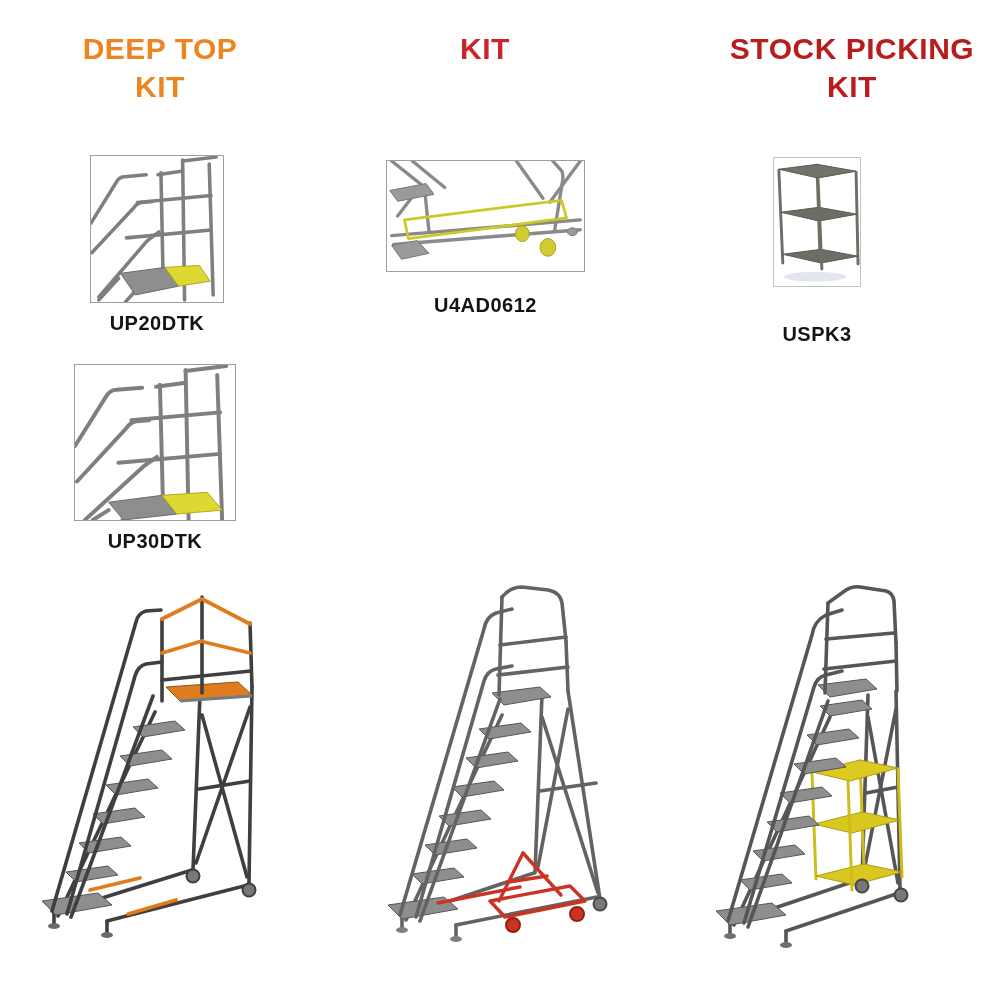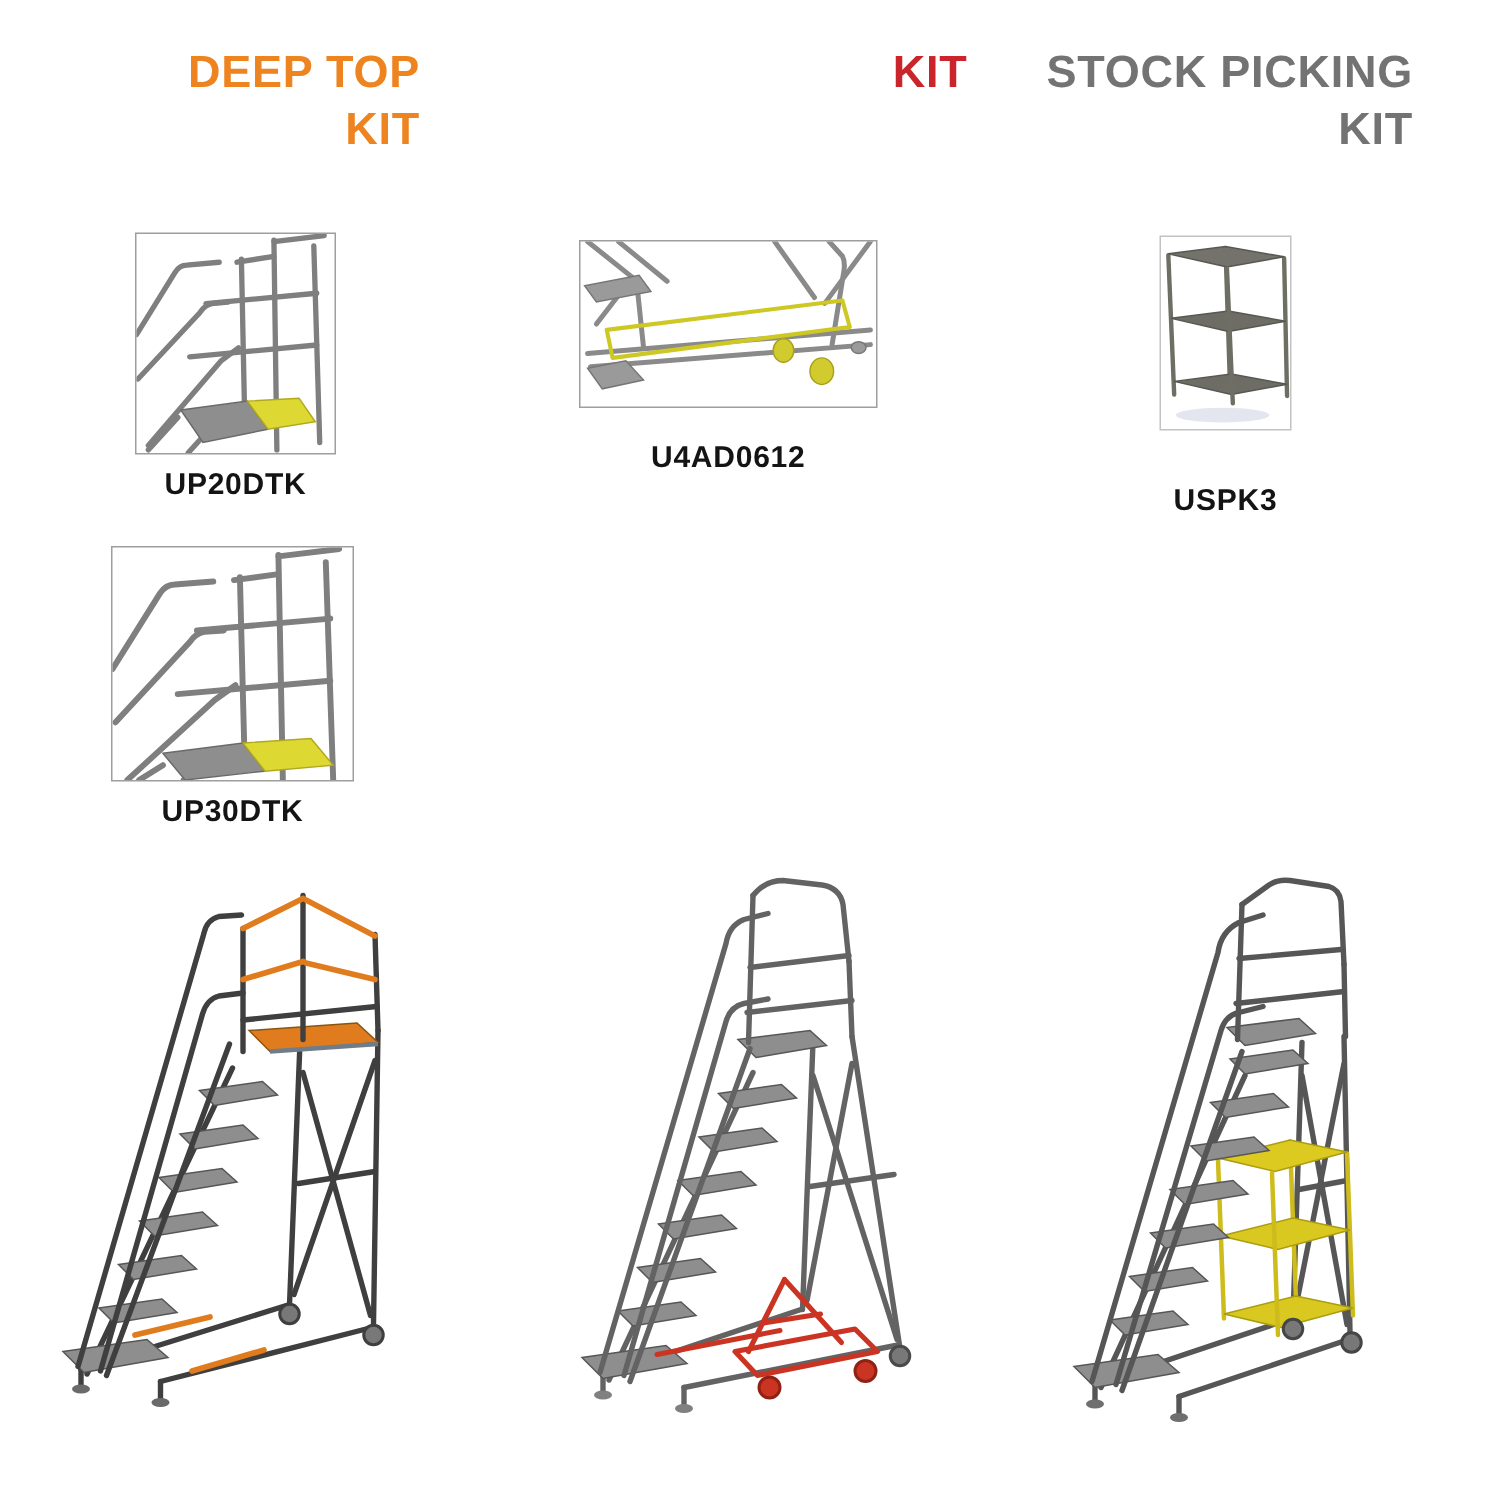--- a/index.html
+++ b/index.html
@@ -1,18 +1,18 @@
 <!DOCTYPE html>
 <html><head>
 <meta charset="utf-8">
 <style>
   html,body{margin:0;padding:0;background:#ffffff;}
   .page{position:relative;width:1000px;height:1000px;background:#ffffff;overflow:hidden;
         font-family:"Liberation Sans", sans-serif;}
-  .col-title{position:absolute;text-align:right;font-weight:bold;font-size:30px;line-height:38px;
+  .col-title{position:absolute;text-align:center;font-weight:bold;font-size:30px;line-height:38px;
              letter-spacing:.5px;white-space:nowrap;}
   .col-title span{display:block;}
   .product-box{position:absolute;border:1px solid #9e9e9e;background:#fff;box-sizing:border-box;
                display:flex;align-items:center;justify-content:center;cursor:pointer;}
   .product-box svg{display:block;width:100%;height:100%;}
   .product-code{position:absolute;text-align:center;font-weight:bold;font-size:20px;color:#141414;
                 letter-spacing:.5px;cursor:pointer;}
   .illustration{position:absolute;}
   .illustration svg{display:block;width:100%;height:100%;}
 </style>
@@ -23,21 +23,21 @@
 
   <div class="col-title" style="left: 40px; top: 30px; width: 240px; color: rgb(238, 132, 32);">
     <span>DEEP TOP</span>
     <span>KIT</span>
   </div>
 
   <div class="col-title" style="left: 325px; top: 30px; width: 320px; color: rgb(201, 37, 43);">
     <span>KIT</span>
   </div>
 
-  <div class="col-title" style="left: 654px; top: 30px; width: 288px; color: #737373;">
+  <div class="col-title" style="left: 708px; top: 30px; width: 288px; color: #b91c1c;">
     <span>STOCK PICKING</span>
     <span>KIT</span>
   </div>
 
   <div class="product-box" style="left:90px;top:155px;width:134px;height:148px;">
     <svg viewBox="0 0 134 148">
       <g stroke="#7f7f7f" stroke-width="3.6" fill="none" stroke-linecap="round" stroke-linejoin="round">
         <path d="M 0 68 L 26 26 Q 29 21 34 21 L 56 19"></path>
         <path d="M 1 98 L 43 53 Q 46 48 51 47 L 62 46"></path>
         <path d="M 8 143 L 57 86 L 69 77"></path>

